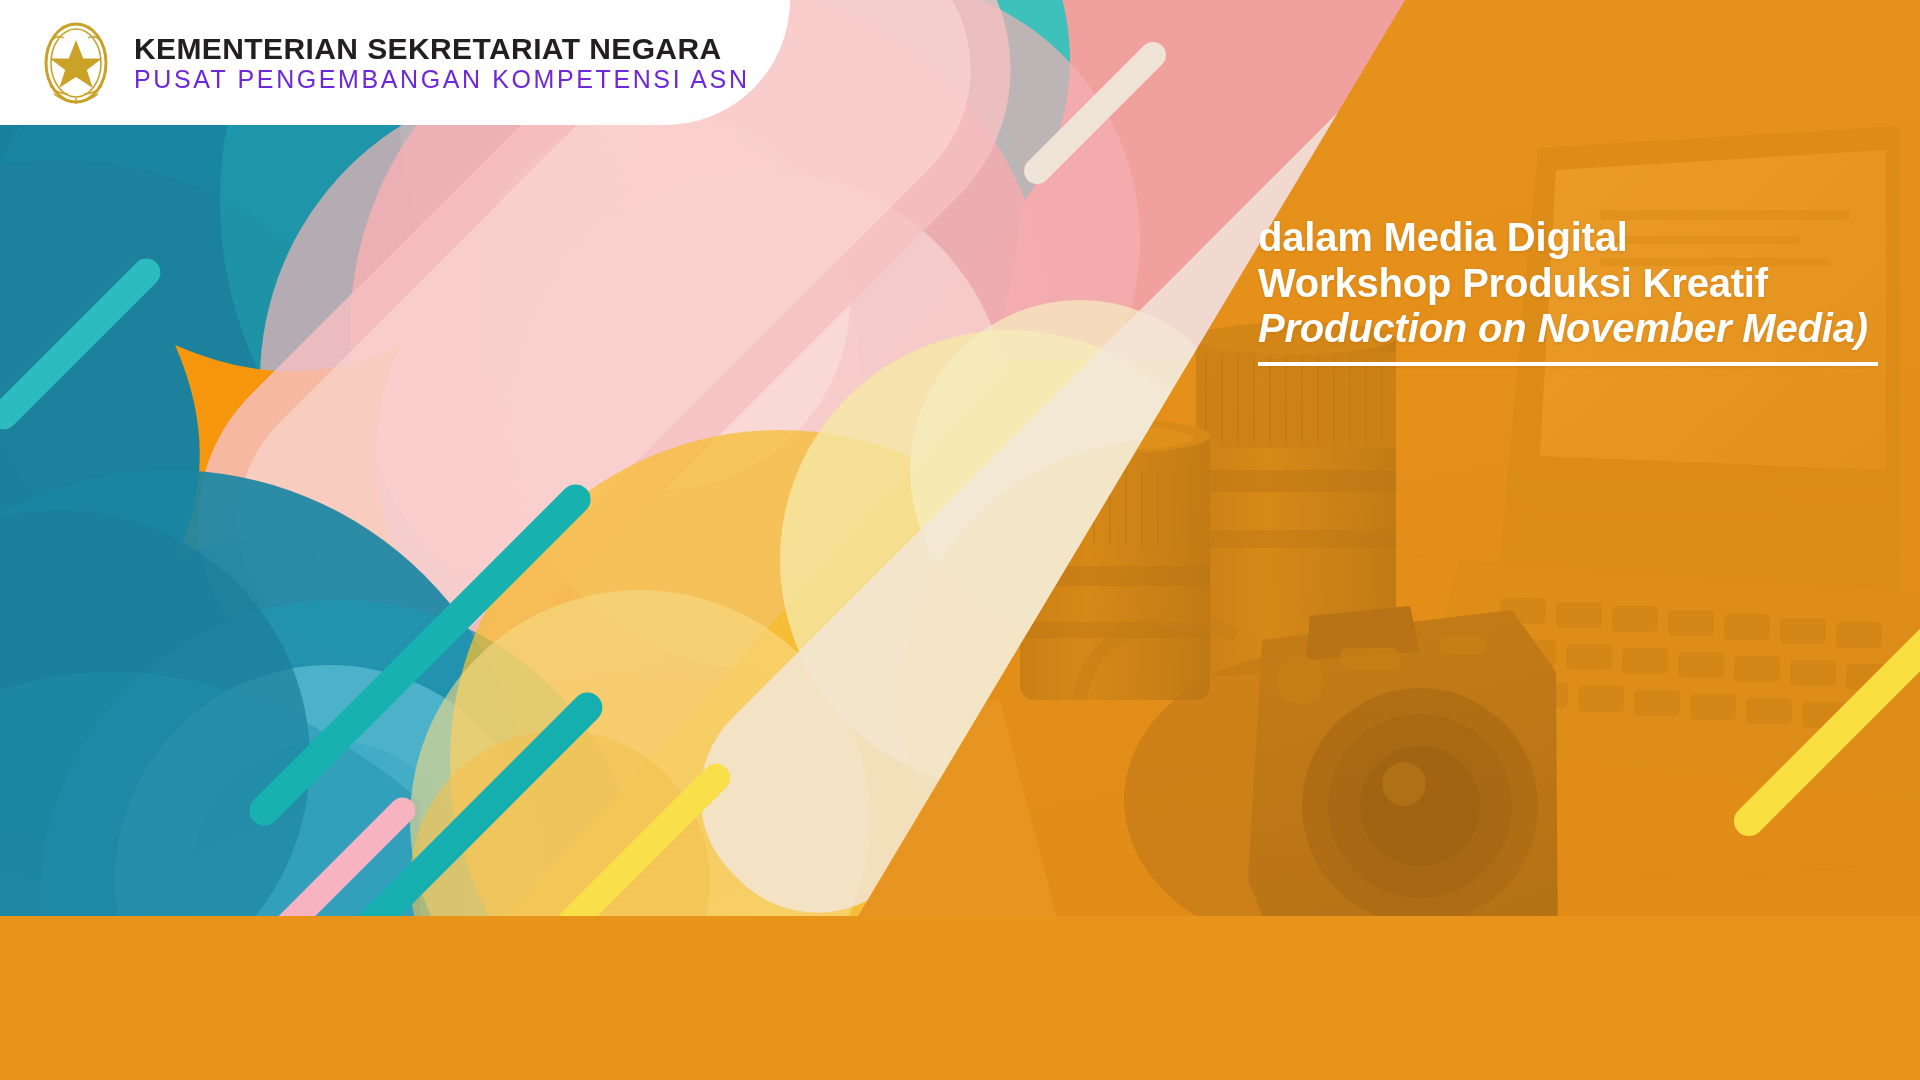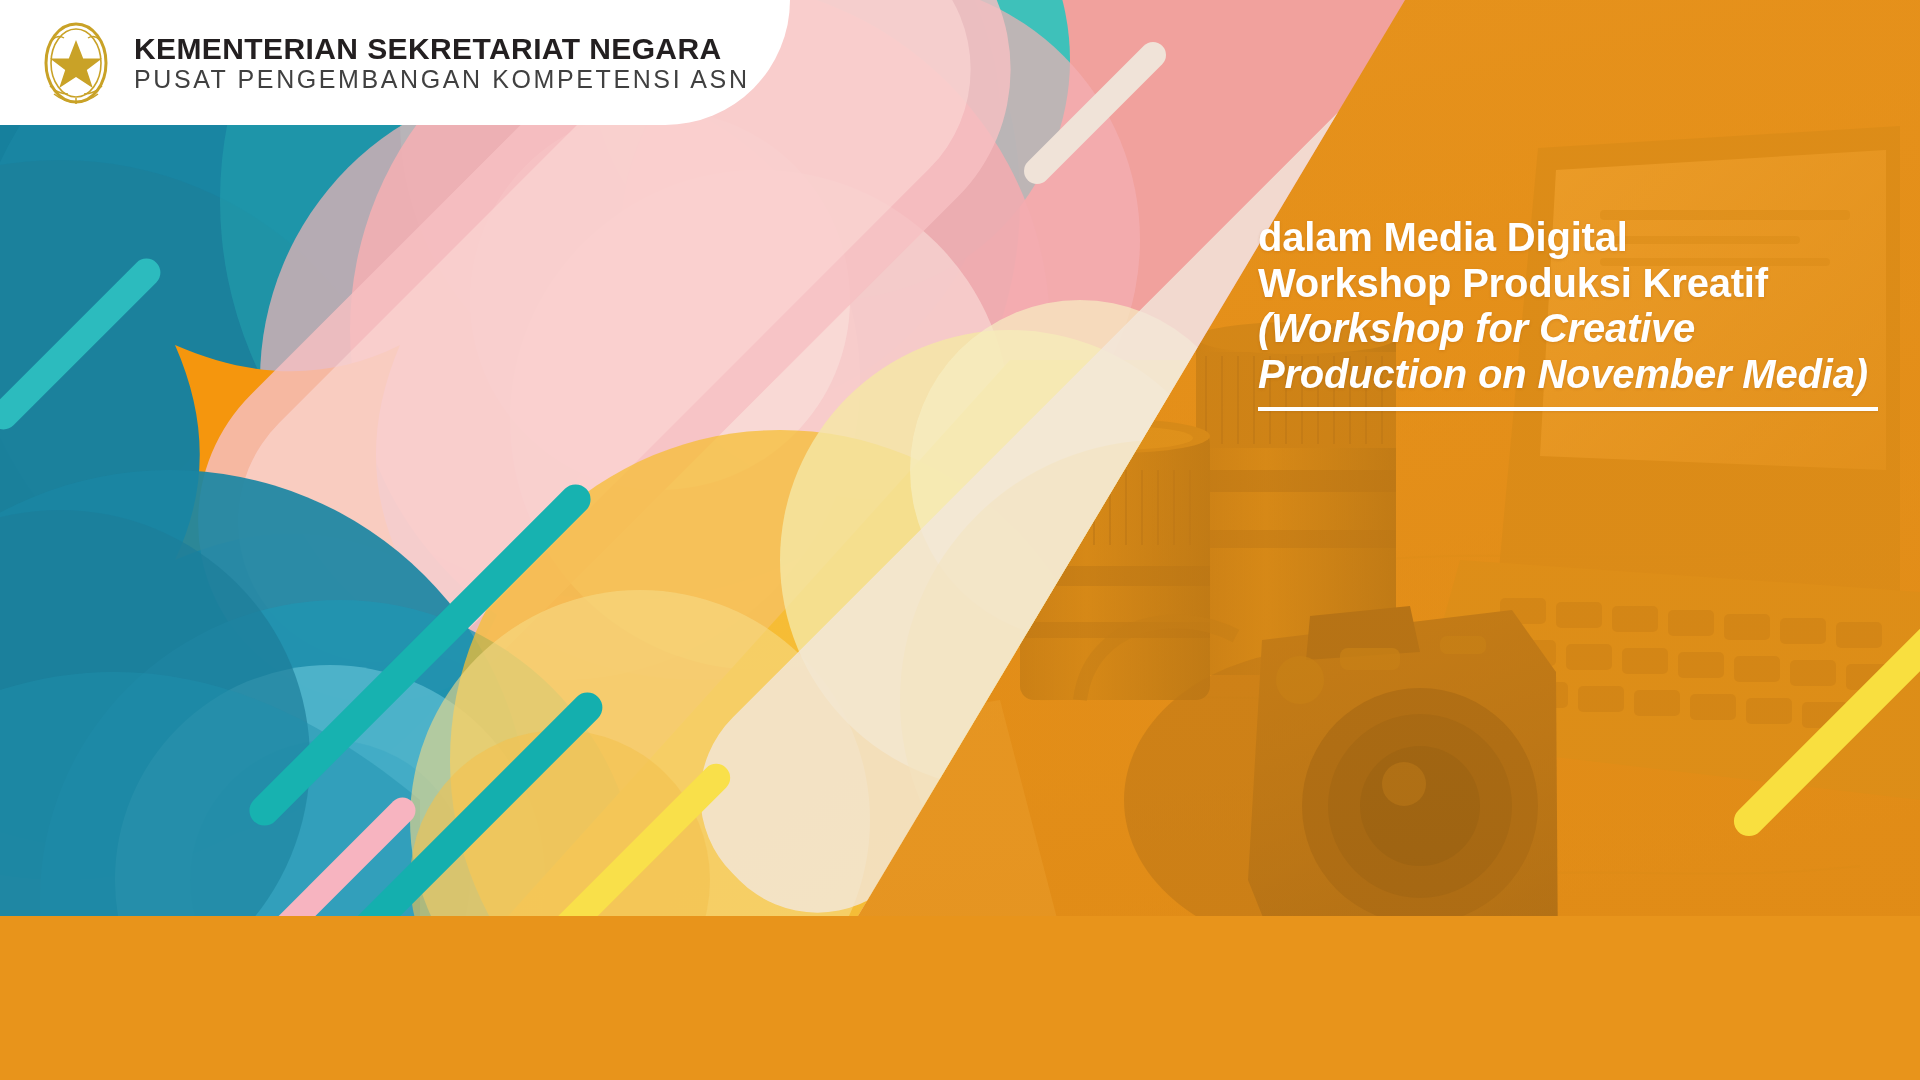--- a/index.html
+++ b/index.html
@@ -40,21 +40,21 @@
     padding-left:40px;
     z-index:30;
   }
   .logo-emblem { width:72px; height:86px; flex:0 0 auto; margin-right:22px; }
   .logo-text { display:flex; flex-direction:column; justify-content:center; }
   .logo-line1 {
     font-size:30px; font-weight:bold; color:#231F20;
     letter-spacing:0.4px; line-height:1.1; white-space:nowrap;
   }
   .logo-line2 {
-    font-size:25px; font-weight:400; color:#404040;
+    font-size:25px; font-weight:400; color:#6d28d9;
     letter-spacing:2.6px; line-height:1.15; white-space:nowrap;
   }
 
   
   .title-block {
     position:absolute;
     left:1258px; top:215px;
     width:620px;
     z-index:40;
     color:#FFFFFF;
@@ -331,18 +331,17 @@
     </svg>
     <div class="logo-text">
       <div class="logo-line1">KEMENTERIAN SEKRETARIAT NEGARA</div>
       <div class="logo-line2">PUSAT PENGEMBANGAN KOMPETENSI ASN</div>
     </div>
   </div>
 
   <div class="title-block">
     <div class="title-main">dalam Media Digital</div>
     <div class="title-main">Workshop Produksi Kreatif</div>
-    <div class="title-sub">(Workshop for Creative</div>
     <div class="title-sub">Production on November Media)</div>
     <div class="title-rule"></div>
   </div>
 
 </div>
 
 </body></html>

